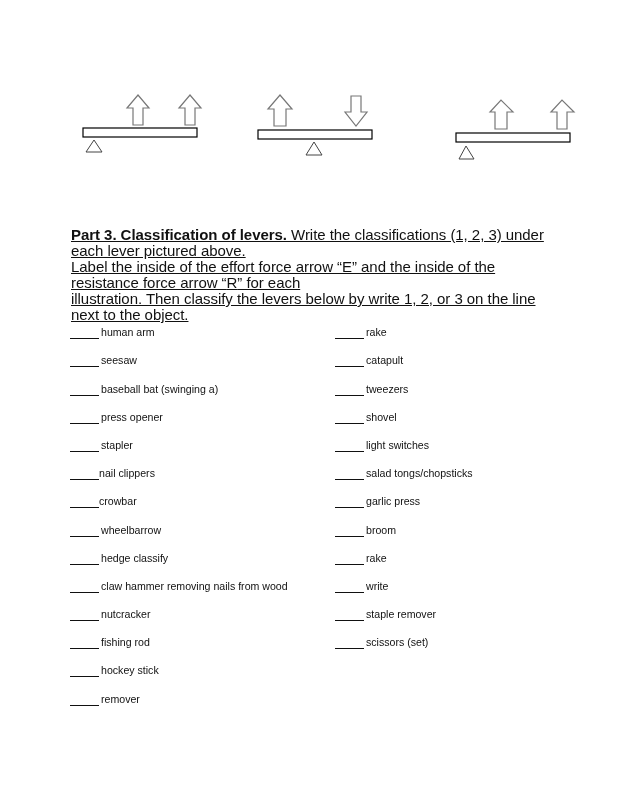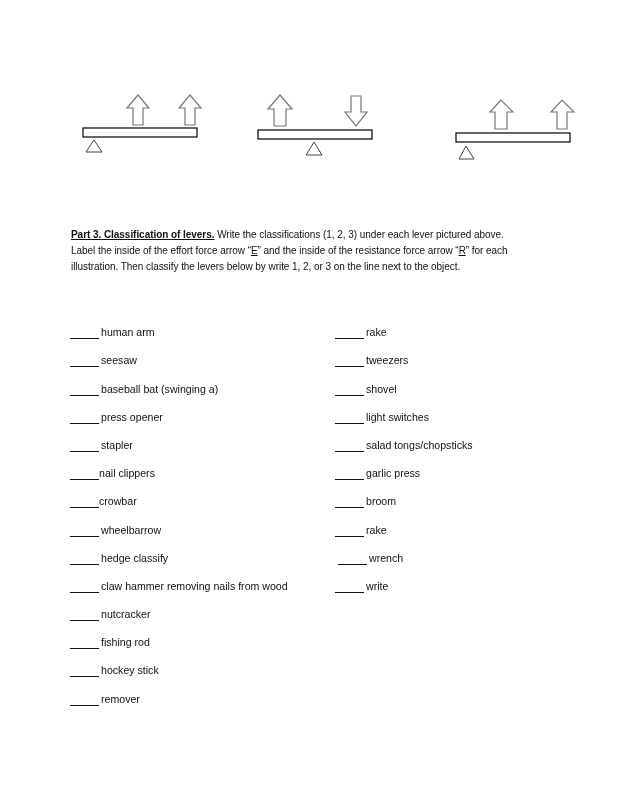--- a/index.html
+++ b/index.html
@@ -11,23 +11,24 @@
       font-family: "Liberation Sans", "DejaVu Sans", sans-serif;
       color: #111;
     }
     .diagram {
       position: absolute; left: 0; top: 0; width: 632px; height: 200px;
     }
     .instructions {
       position: absolute;
       left: 71px; top: 227px;
       width: 490px;
-      font-size: 10px;
+      font-size: 15px;
       line-height: 16px;
       letter-spacing: -0.05px;
+      text-decoration: underline;
     }
     .instructions .heading {
       font-weight: bold;
       text-decoration: underline;
     }
     .instructions .u { text-decoration: underline; }
     .col {
       position: absolute;
       top: 311px;
     }
@@ -144,20 +145,24 @@
     </div>
 </div>
 
 <div class="col right">
   <div class="item">
       <span class="blank"></span>
       <span>rake</span>
     </div>
   <div class="item">
       <span class="blank"></span>
+      <span>catapult</span>
+    </div>
+  <div class="item">
+      <span class="blank"></span>
       <span>tweezers</span>
     </div>
   <div class="item">
       <span class="blank"></span>
       <span>shovel</span>
     </div>
   <div class="item">
       <span class="blank"></span>
       <span>light switches</span>
     </div>
@@ -171,20 +176,24 @@
     </div>
   <div class="item">
       <span class="blank"></span>
       <span>broom</span>
     </div>
   <div class="item">
       <span class="blank"></span>
       <span>rake</span>
     </div>
   <div class="item">
-      <span class="blank indent"></span>
-      <span>wrench</span>
+      <span class="blank"></span>
+      <span>write</span>
     </div>
   <div class="item">
       <span class="blank"></span>
-      <span>write</span>
+      <span>staple remover</span>
+    </div>
+  <div class="item">
+      <span class="blank"></span>
+      <span>scissors (set)</span>
     </div>
 </div>
 
 </body></html>

